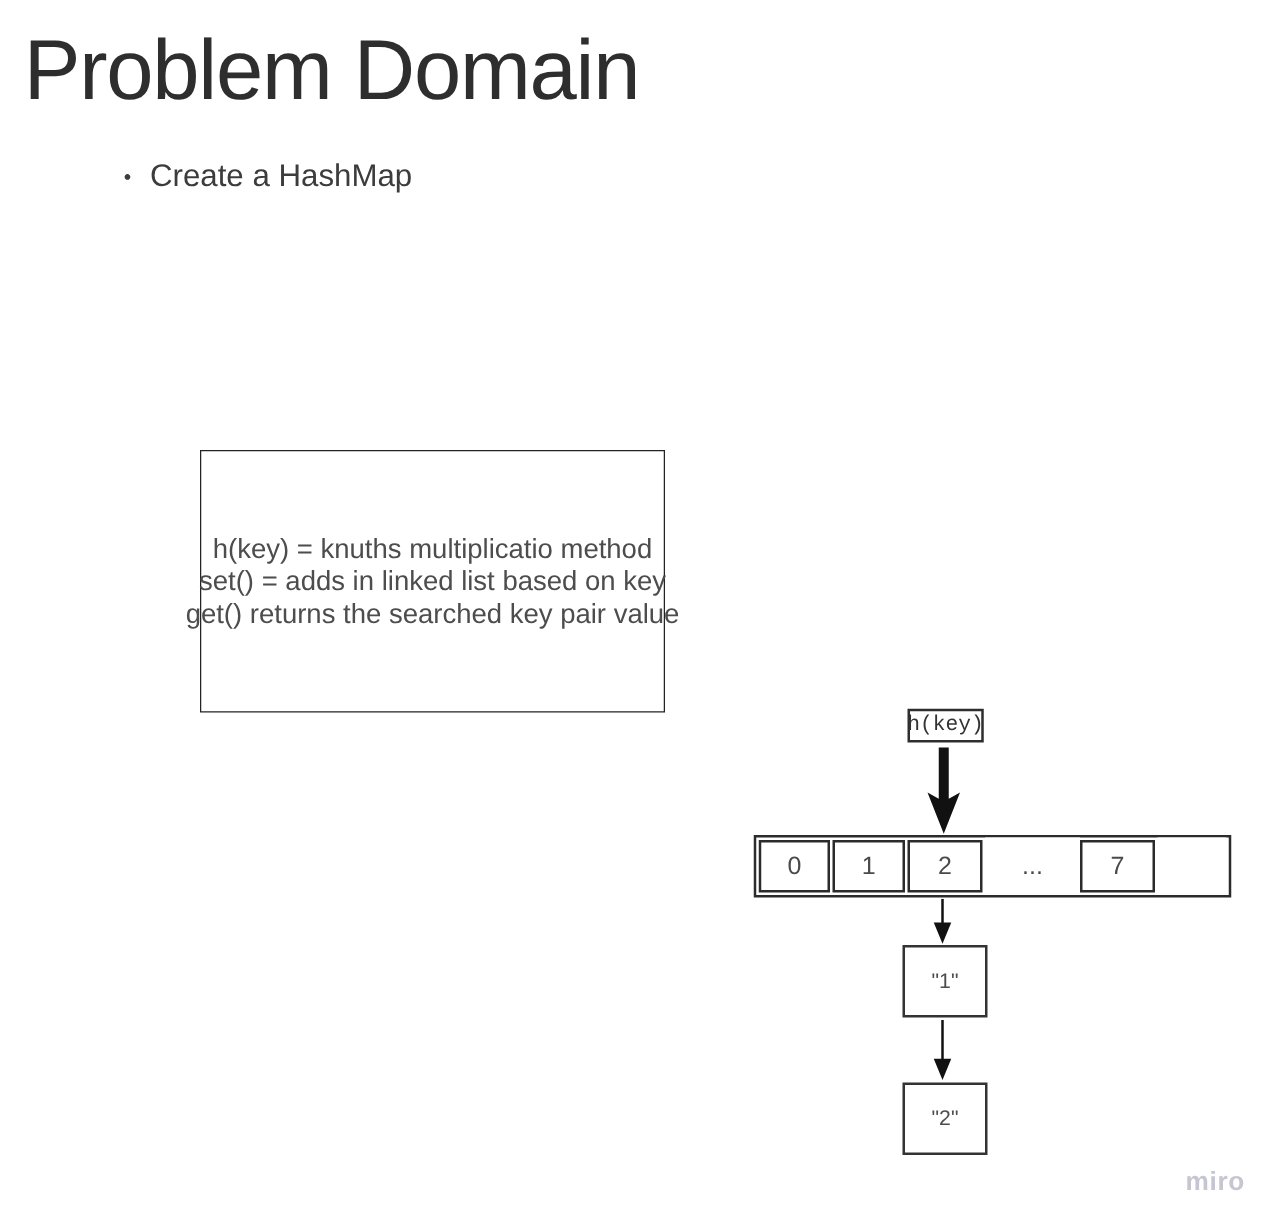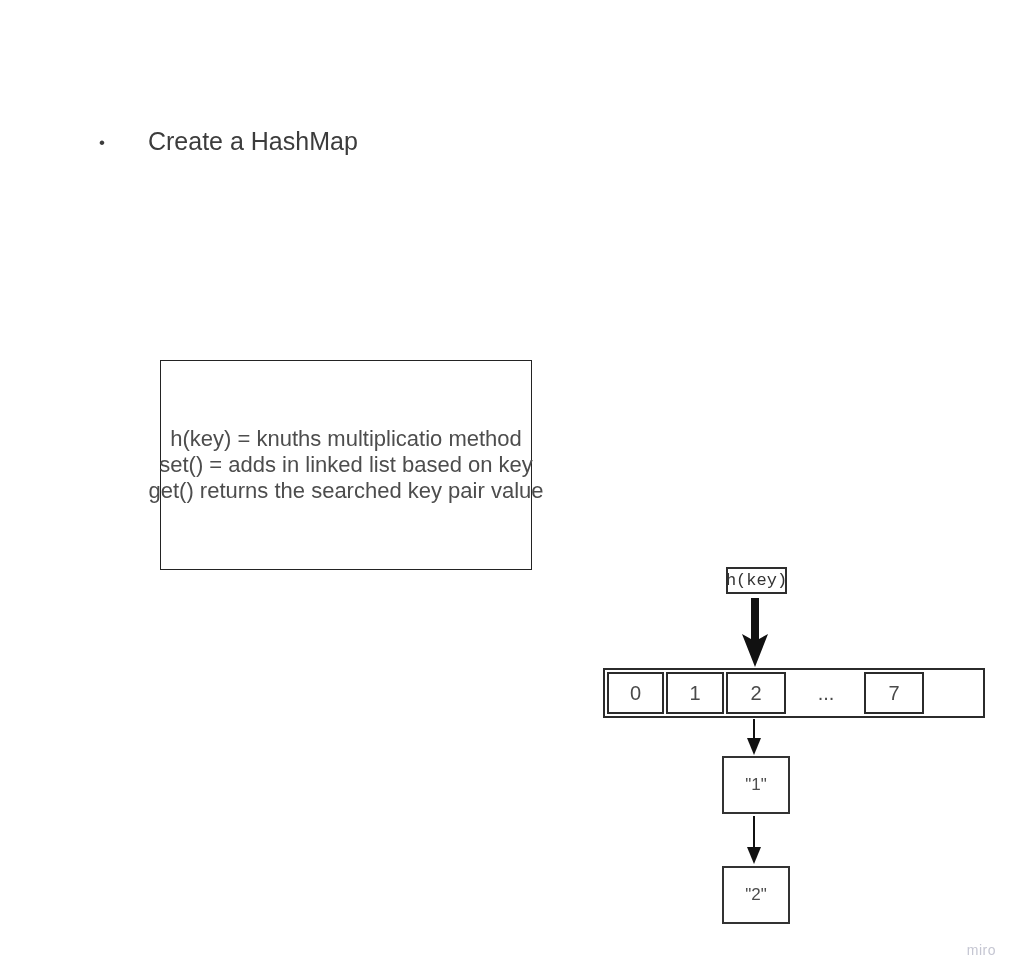--- a/index.html
+++ b/index.html
@@ -43,21 +43,20 @@
   .bullet-dot {
     font-size: 17px;
     position: relative;
     top: -2px;
     color: #3c3c3c;
   }
   .bullet-text {
     font-size: 25px;
     color: #3c3c3c;
     white-space: nowrap;
-    margin-left: 28px;
   }
 
   
   .notes-box {
     position: absolute;
     left: 160px;
     top: 360px;
     width: 372px;
     height: 210px;
     border: 1.5px solid #232323;
@@ -154,31 +153,32 @@
     white-space: nowrap;
   }
   .node-0 { left: 722px; top: 756px; }
   .node-1 { left: 722px; top: 866px; }
 
   
   .watermark {
     position: absolute;
     right: 26px;
     bottom: 20px;
-    font-size: 14px;
-    font-weight: 400;
+    font-size: 21px;
+    font-weight: 700;
     letter-spacing: 0.5px;
     color: #c5c6d2;
   }
 </style>
 </head>
 <body>
 
 <div class="canvas">
 
+  <h1 class="page-title">Problem Domain</h1>
 
   <div class="bullet-row">
     <span class="bullet-dot">•</span>
     <span class="bullet-text">Create a HashMap</span>
   </div>
 
   <div class="notes-box">
     <div class="notes-line">h(key) = knuths multiplicatio method</div>
     <div class="notes-line">set() = adds in linked list based on key</div>
     <div class="notes-line">get() returns the searched key pair value</div>

